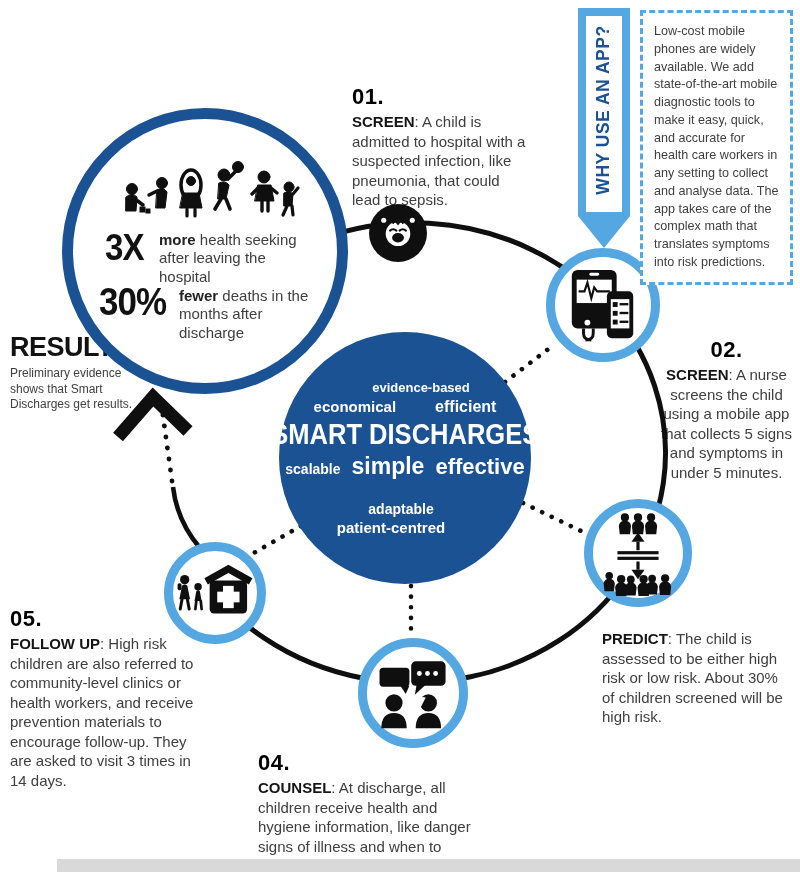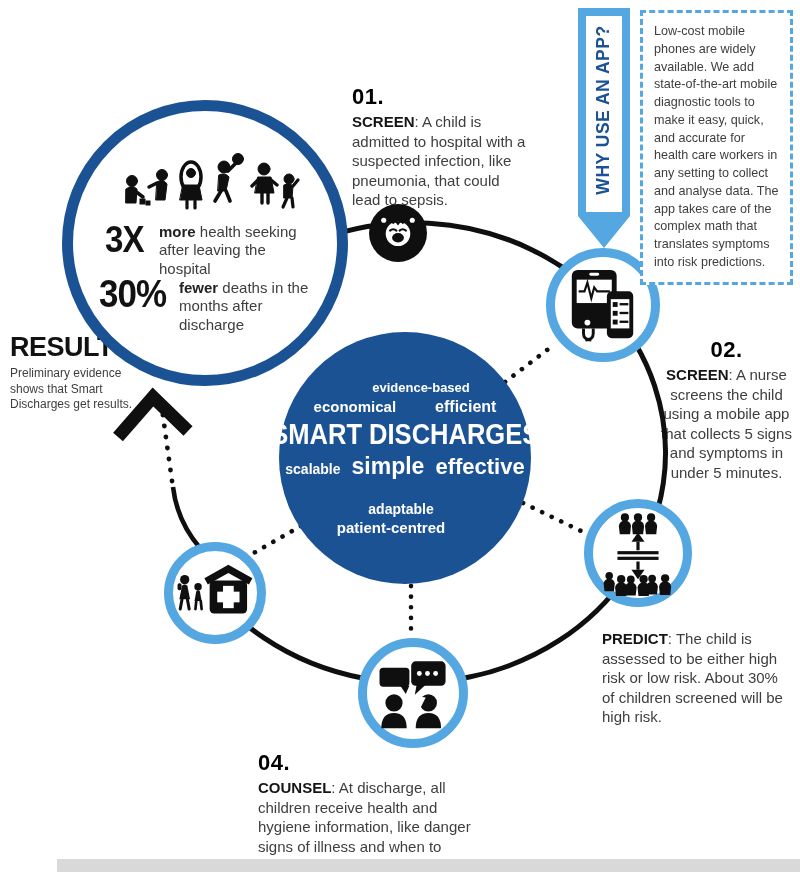--- a/index.html
+++ b/index.html
@@ -5,21 +5,21 @@
   * { margin:0; padding:0; box-sizing:border-box; }
   html,body { background:#fff; }
   body { font-family:"Liberation Sans", sans-serif; color:#3e3e3e; }
   .stage { position:relative; width:800px; height:872px; background:#fff; overflow:hidden; }
   .abs { position:absolute; }
 
   
   #connectors { position:absolute; left:0; top:0; z-index:1; }
 
   
-  .results-circle { left:62px; top:100px; width:286px; height:286px; border-radius:50%;
+  .results-circle { left:62px; top:108px; width:286px; height:286px; border-radius:50%;
     background:#fff; border:11px solid #1b5294; z-index:3; }
   .stat-val { font-weight:800; color:#121212; letter-spacing:-1px; transform:scaleX(.92); transform-origin:left; }
   .stat-text { font-size:15px; line-height:1.22; color:#3e3e3e; }
   .stat-bold { font-weight:700; color:#222; }
 
   
   .center-circle { left:279px; top:332px; width:252px; height:252px; border-radius:50%;
     background:#1b5294; z-index:3; display:flex; flex-direction:column; justify-content:center;
     align-items:center; color:#fff; }
   .cloud-line { display:flex; align-items:baseline; gap:11px; white-space:nowrap; }
@@ -246,20 +246,24 @@
 
   <div class="abs" style="left:602px; top:629px; width:192px;">
     <p class="step-body"><span class="kw">PREDICT</span><span>: The child is assessed to be either high risk or low risk. About 30% of children screened will be high risk.</span></p>
   </div>
 
   <div class="abs" style="left:258px; top:750px; width:218px;">
     <div class="step-num">04.</div>
     <p class="step-body"><span class="kw">COUNSEL</span><span>: At discharge, all children receive health and hygiene information, like danger signs of illness and when to seek care.</span></p>
   </div>
 
+  <div class="abs" style="left:10px; top:606px; width:192px;">
+    <div class="step-num">05.</div>
+    <p class="step-body"><span class="kw">FOLLOW UP</span><span>: High risk children are also referred to community-level clinics or health workers, and receive prevention materials to encourage follow-up. They are asked to visit 3 times in 14 days.</span></p>
+  </div>
 
   <svg class="abs banner-shape" width="56" height="246" viewBox="0 0 56 246">
     <polygon points="2,2 54,2 54,210 28,242 2,210" fill="#54a7e0"></polygon>
     <rect x="10" y="10" width="36" height="196" fill="#fff"></rect>
   </svg>
   <div class="abs banner-text">WHY USE AN APP?</div>
 
   <div class="abs callout-box">
     <p>Low-cost mobile phones are widely available. We add state-of-the-art mobile diagnostic tools to make it easy, quick, and accurate for health care workers in any setting to collect and analyse data. The app takes care of the complex math that translates symptoms into risk predictions.</p>
   </div>

